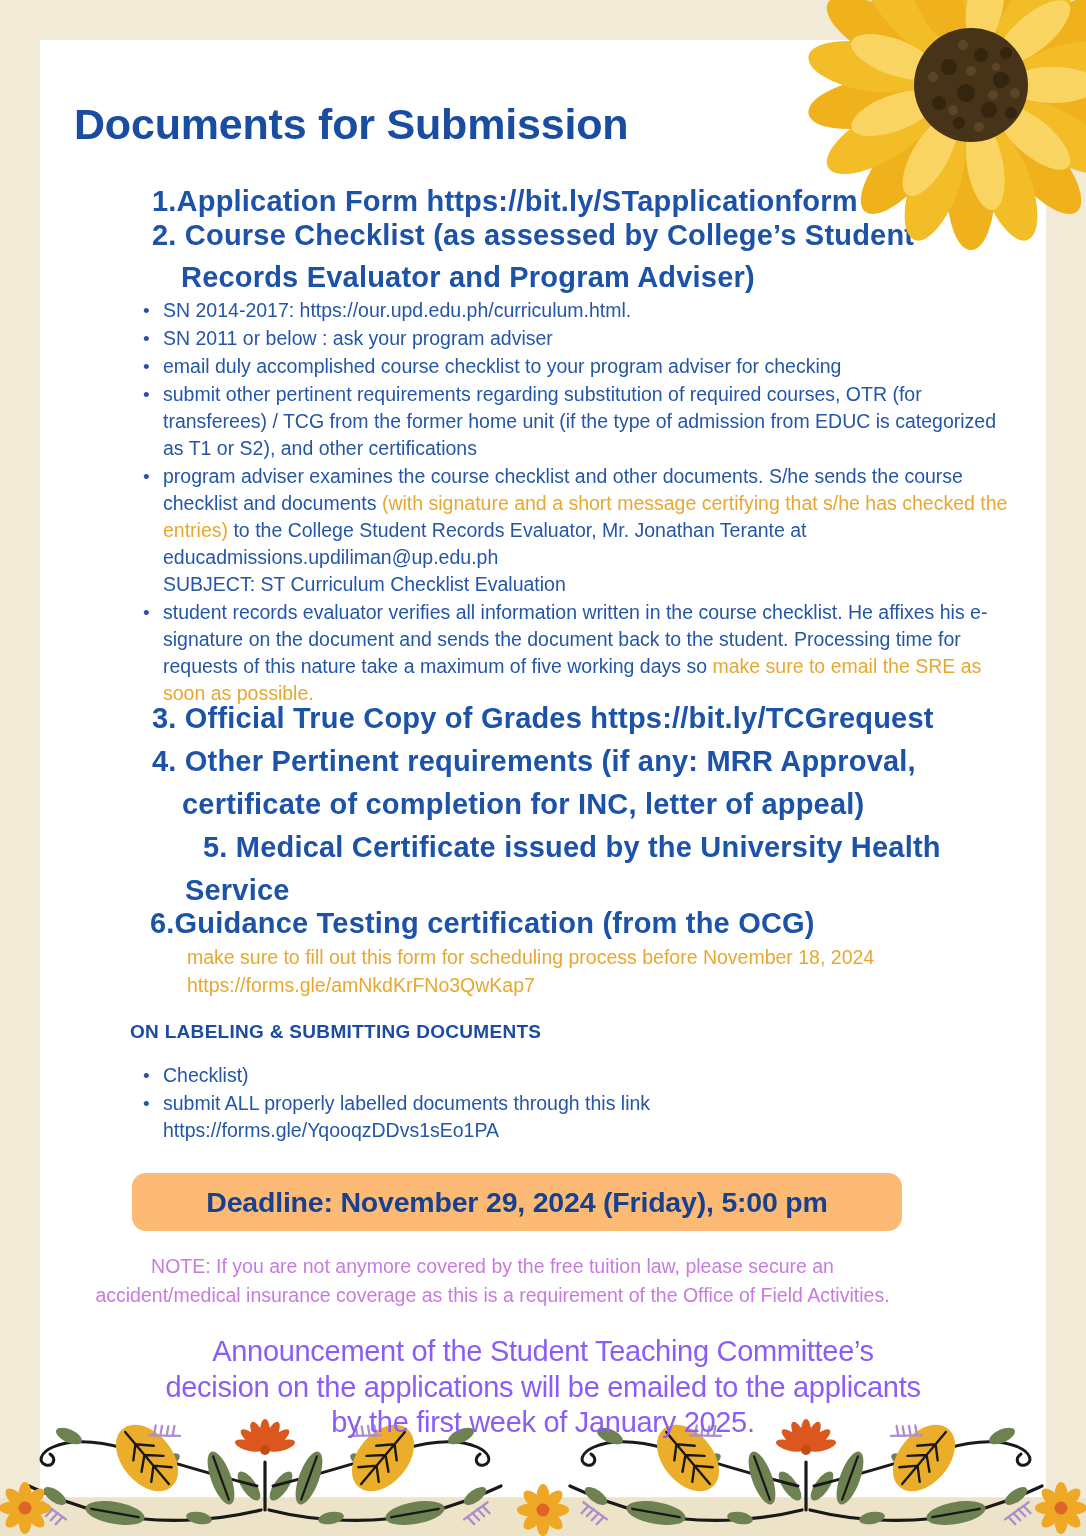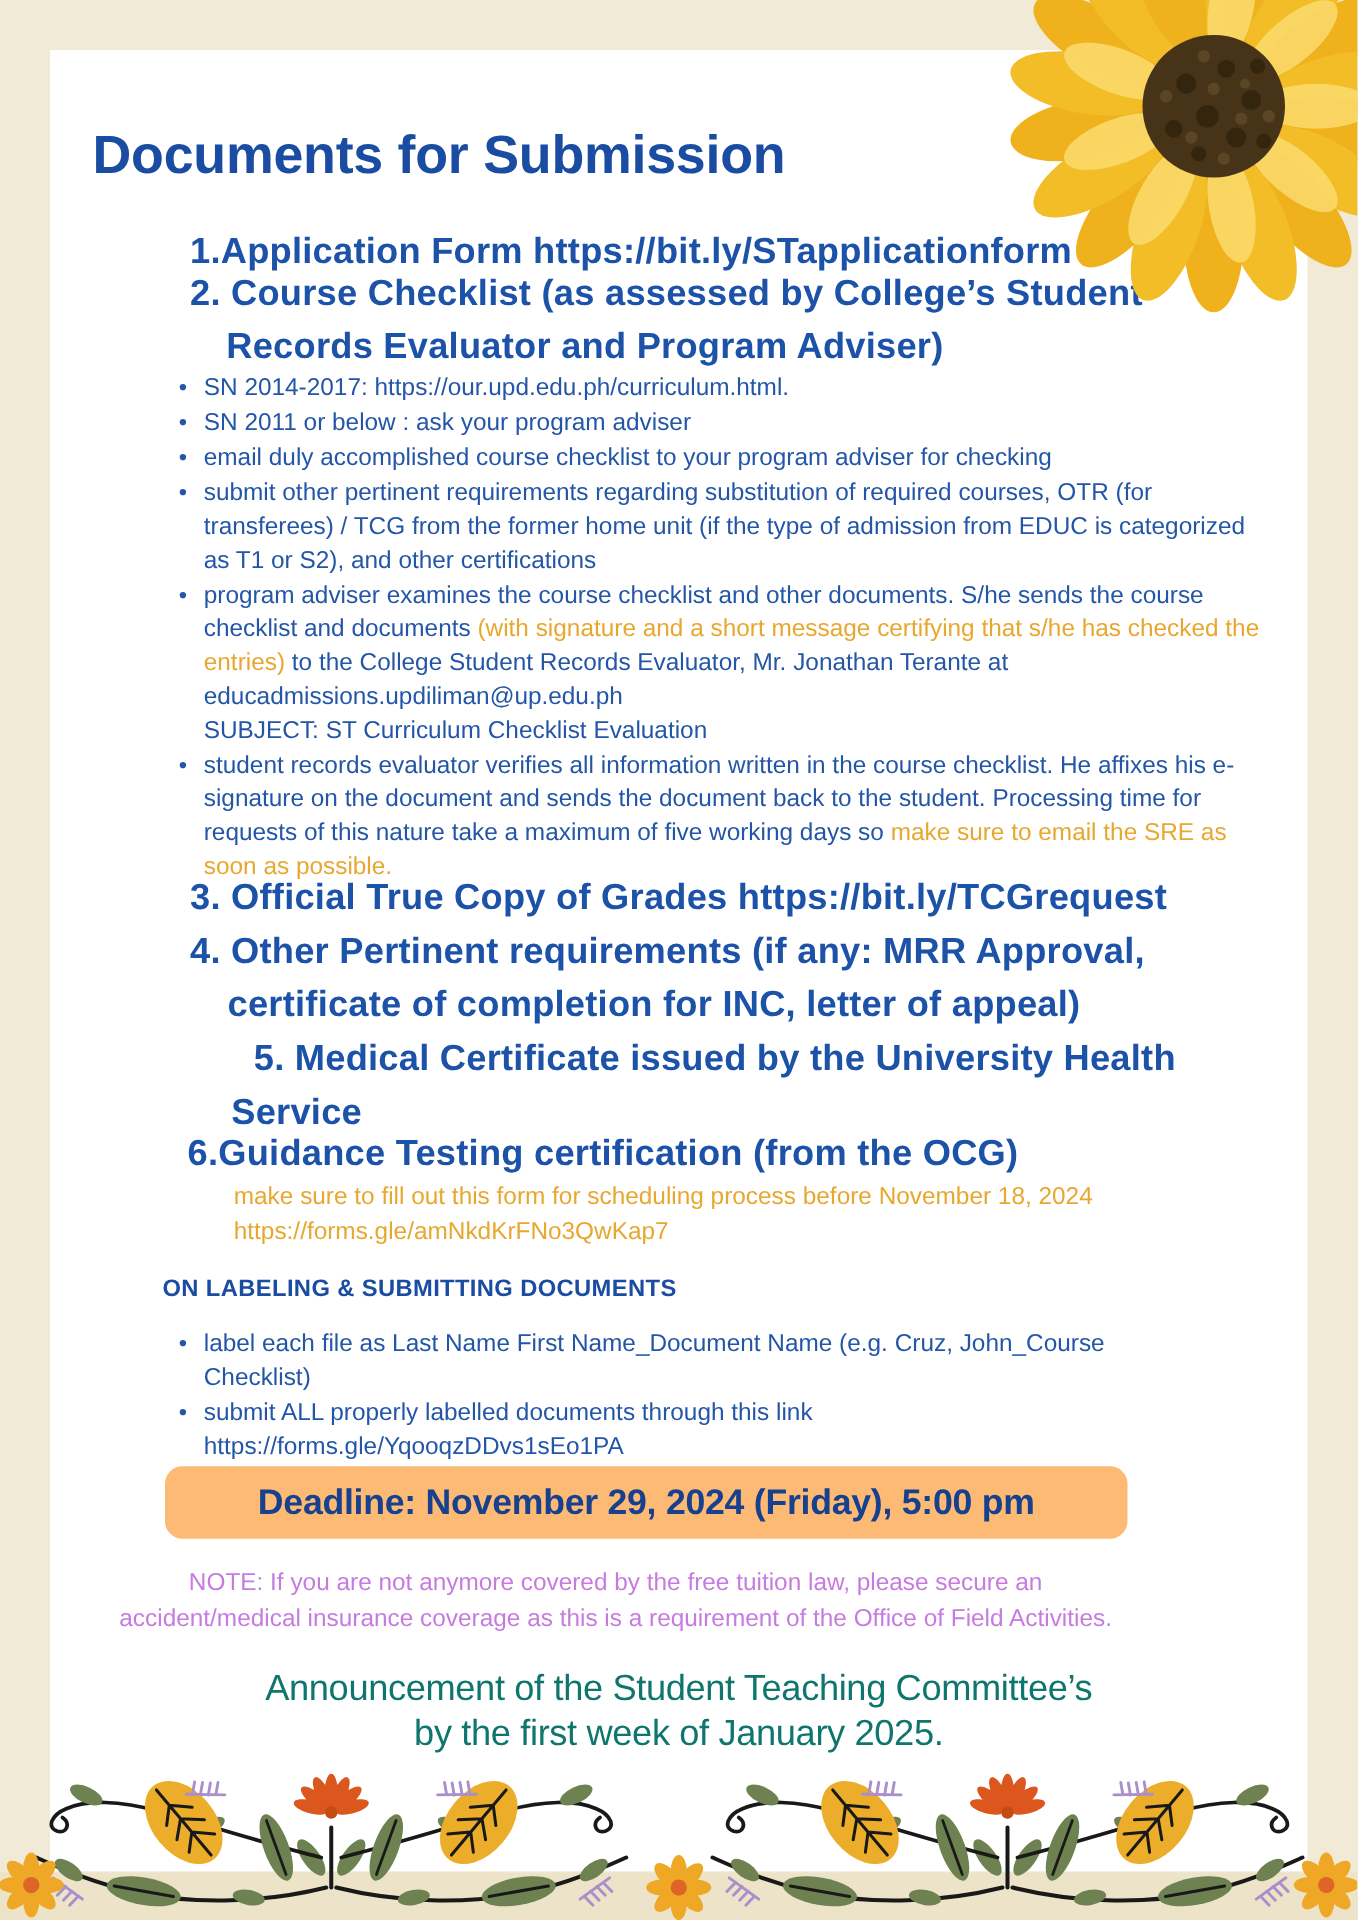--- a/index.html
+++ b/index.html
@@ -47,21 +47,21 @@
   }
   .banner-text {
     font-size:28.5px; font-weight:700; color:#17418e; letter-spacing:-0.2px;
   }
   .note-purple {
     position:absolute; left:40px; top:1252px; width:905px;
     text-align:center; font-size:19.5px; line-height:29px; color:#c77be0;
   }
   .announcement {
     position:absolute; left:40px; top:1334px; width:1006px;
-    text-align:center; font-size:29px; line-height:35.5px; color:#0f766e;
+    text-align:center; font-size:29px; line-height:35.5px; color:#8b5cf6;
     letter-spacing:-0.3px;
   }
   .sunflower { position:absolute; left:806px; top:-80px; width:330px; height:330px; }
   .floral { position:absolute; left:0; top:1416px; width:1086px; height:120px; }
 </style>
 </head>
 <body>
 
 <div class="page">
 
@@ -167,40 +167,40 @@
   <div class="num" style="left:185px; top:874px;">Service</div>
   <div class="num" style="left:150px; top:907px;">6.Guidance Testing certification (from the OCG)</div>
 
   <div class="subnote" style="left:187px; top:944px;">make sure to fill out this form for scheduling process before November 18, 2024</div>
   <div class="subnote" style="left:187px; top:972px;">https://forms.gle/amNkdKrFNo3QwKap7</div>
 
   <h2 class="section-heading">ON LABELING &amp; SUBMITTING DOCUMENTS</h2>
 
   <ul class="bullets b2">
     <li>
-      <div>label each file as Last Name First Name_Document Name (e.g. Cruz, John_Course</div>
       <div>Checklist)</div>
     </li>
     <li>
       <div>submit ALL properly labelled documents through this link</div>
       <div>https://forms.gle/YqooqzDDvs1sEo1PA</div>
     </li>
   </ul>
 
   <div class="banner">
     <span class="banner-text">Deadline: November 29, 2024 (Friday), 5:00 pm</span>
   </div>
 
   <div class="note-purple">
     <div>NOTE: If you are not anymore covered by the free tuition law, please secure an</div>
     <div>accident/medical insurance coverage as this is a requirement of the Office of Field Activities.</div>
   </div>
 
   <div class="announcement">
     <div>Announcement of the Student Teaching Committee’s</div>
+    <div>decision on the applications will be emailed to the applicants</div>
     <div>by the first week of January 2025.</div>
   </div>
 
   <svg class="sunflower" viewBox="0 0 330 330" aria-hidden="true">
     <g transform="translate(165,165)">
       <g>
         <ellipse transform="rotate(0)" cx="0" cy="-105" rx="24" ry="60" fill="#f3bd27"></ellipse>
         <ellipse transform="rotate(20)" cx="0" cy="-105" rx="24" ry="60" fill="#efb11c"></ellipse>
         <ellipse transform="rotate(40)" cx="0" cy="-105" rx="24" ry="60" fill="#f3bd27"></ellipse>
         <ellipse transform="rotate(60)" cx="0" cy="-105" rx="24" ry="60" fill="#efb11c"></ellipse>

